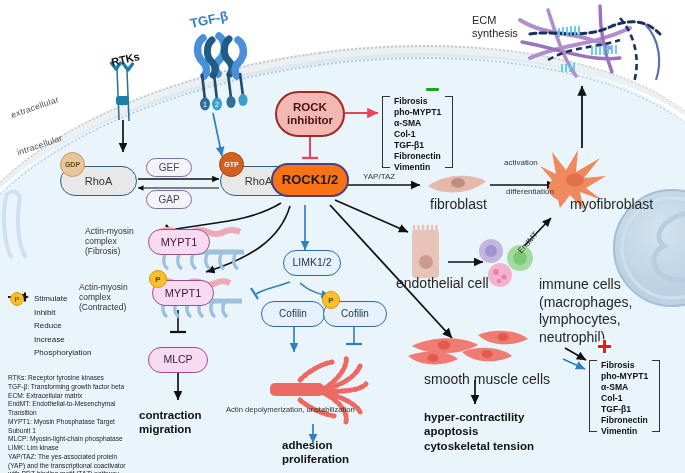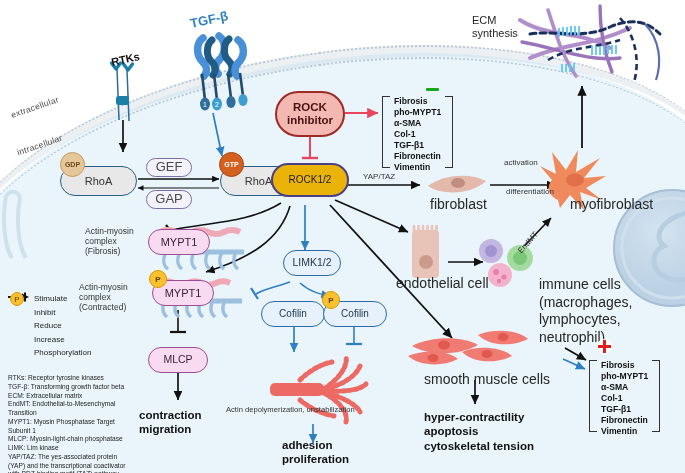--- a/index.html
+++ b/index.html
@@ -39,22 +39,22 @@
   }
   .lbl-extra{left:10px;top:102px;transform:rotate(-19deg);}
   .lbl-intra{left:16px;top:140px;transform:rotate(-19deg);}
 
   
   .node{
     position:absolute;display:flex;align-items:center;justify-content:center;
     text-align:center;box-sizing:border-box;border-radius:999px;line-height:1.12;
   }
   .n-rhoa{background:#e8e8e8;border:1.6px solid #2b5d86;color:#333;font-size:11px;}
-  .n-gefgap{background:#f4f2fb;border:1.3px solid #7b6fa8;color:#4a4a4a;font-size:13px;}
-  .n-rock{background:#eab308;border:2px solid #4b3f86;color:#1b1b2e;font-size:10px;font-weight:normal;}
+  .n-gefgap{background:#f4f2fb;border:1.3px solid #7b6fa8;color:#4a4a4a;font-size:10px;}
+  .n-rock{background:#f97316;border:2px solid #4b3f86;color:#1b1b2e;font-size:13px;font-weight:bold;}
   .n-inhib{background:#f2b8b1;border:2px solid #9c2b26;color:#4a1210;font-size:11.5px;font-weight:bold;}
   .n-limk{background:#e6f1fb;border:1.5px solid #2b6aa8;color:#23394d;font-size:10.5px;}
   .n-cofilin{background:#e6f1fb;border:1.5px solid #2b6aa8;color:#23394d;font-size:10px;}
   .n-mypt{background:#f8dbf0;border:1.8px solid #9c4d96;color:#3a1c38;font-size:11px;}
   .n-mlcp{background:#f8dbf0;border:1.8px solid #9c4d96;color:#3a1c38;font-size:10.5px;}
 
   .badge{
     position:absolute;border-radius:50%;display:flex;align-items:center;
     justify-content:center;font-size:7px;font-weight:bold;color:#fff;
   }

